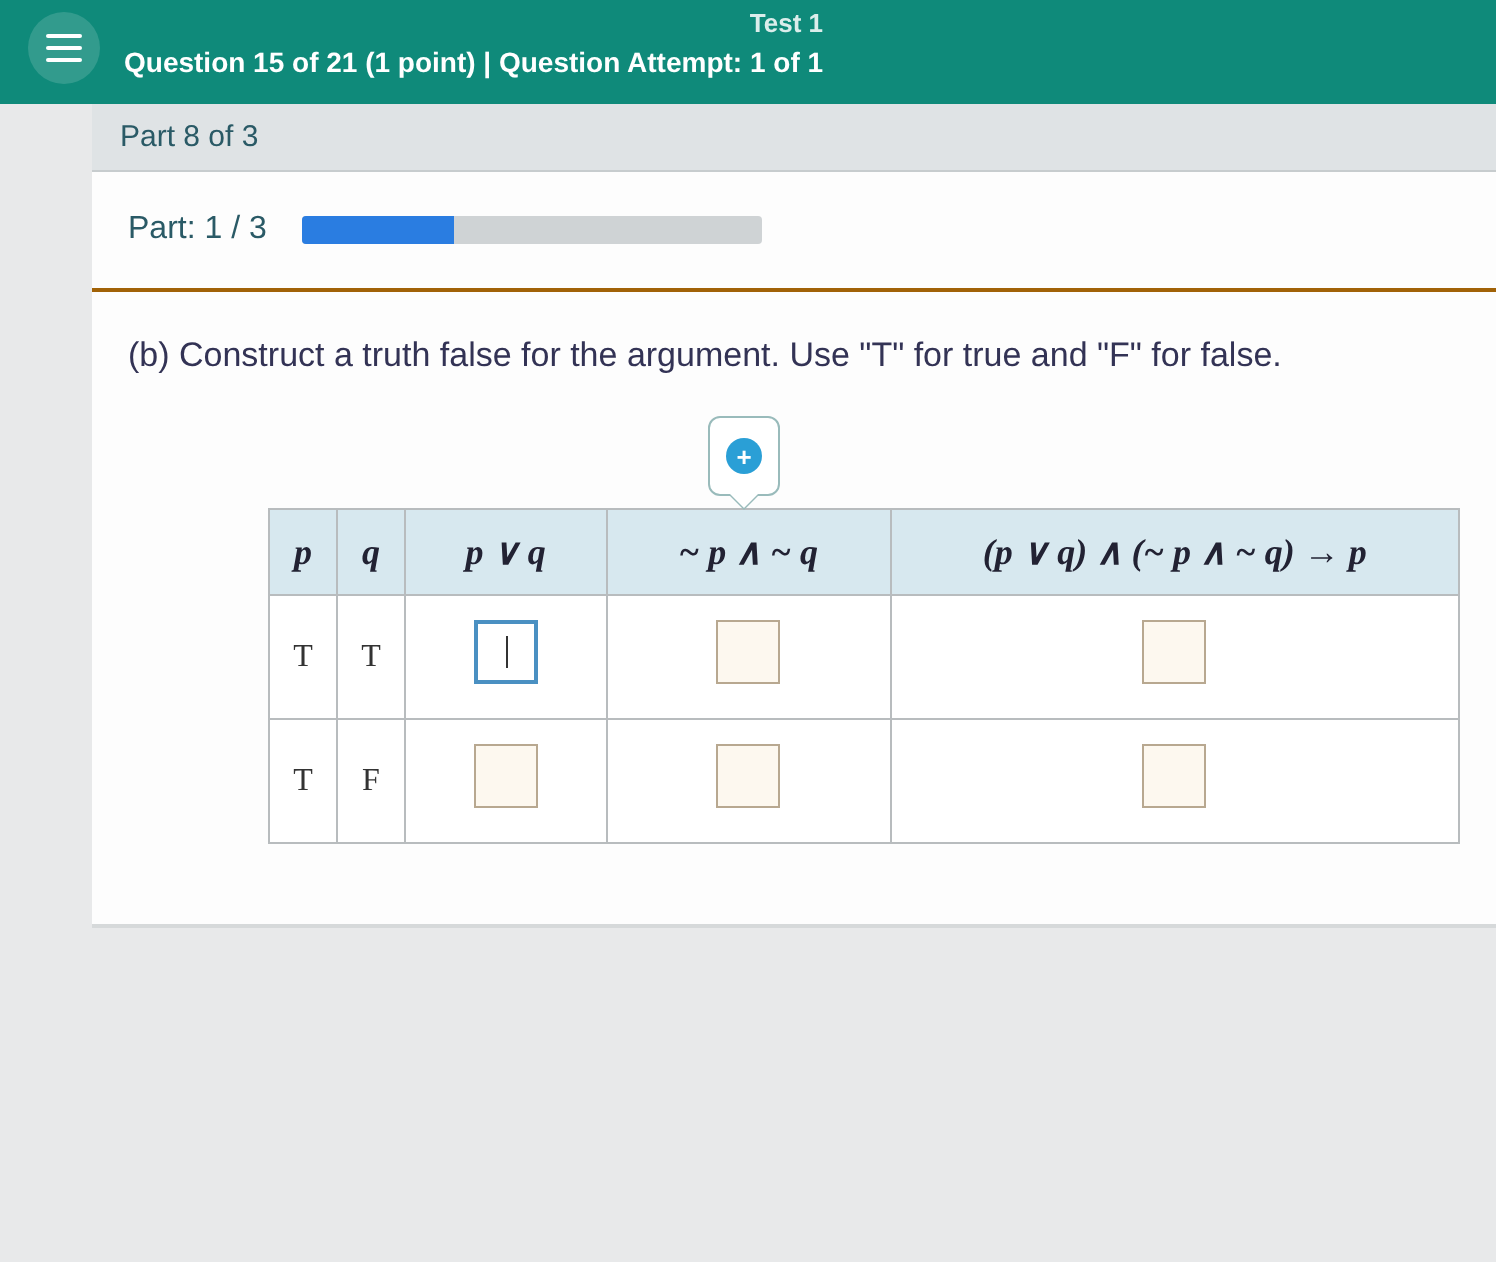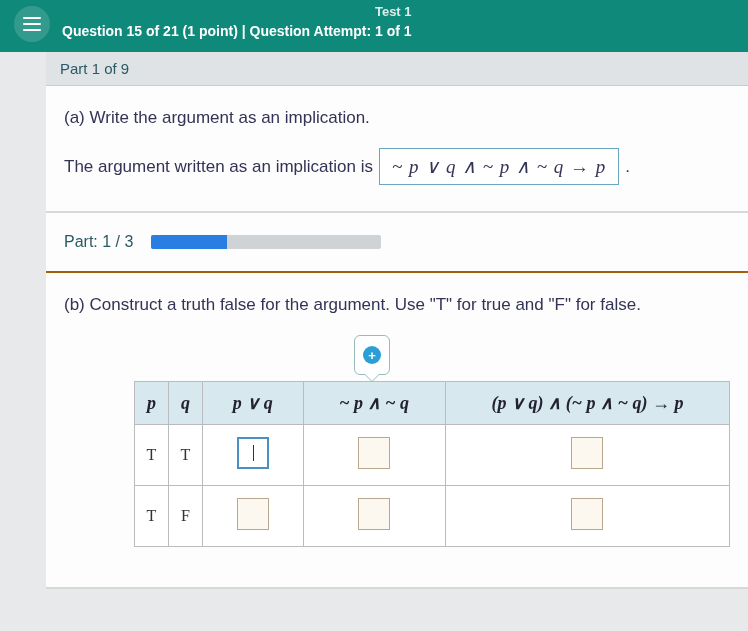--- a/index.html
+++ b/index.html
@@ -136,29 +136,21 @@
     </div>
   </div>
   <div class="header-text">
     <div class="header-title">Test 1</div>
     <div class="header-sub">Question 15 of 21 (1 point)  |  Question Attempt: 1 of 1</div>
   </div>
 </div>
 
 <div class="main">
 
-  <div class="part-tab">Part 1 of 9</div>
-  <div class="card">
-    <div class="instr">(a) Write the argument as an implication.</div>
-    <div class="impl-line">
-      <span>The argument written as an implication is</span>
-      <span class="formula-box">~ p ∨ q ∧ ~ p ∧ ~ q → p</span>
-      <span>.</span>
-    </div>
-  </div>
+  <div class="part-tab">Part 8 of 3</div>
 
   <div class="progress-card">
     <span>Part: 1 / 3</span>
     <div class="progress-bar">
       <div class="progress-fill" style="width: 33%;"></div>
     </div>
   </div>
 
   <div class="card" style="padding-bottom:40px;">
     <div class="instr">(b) Construct a truth false for the argument. Use "T" for true and "F" for false.</div>

